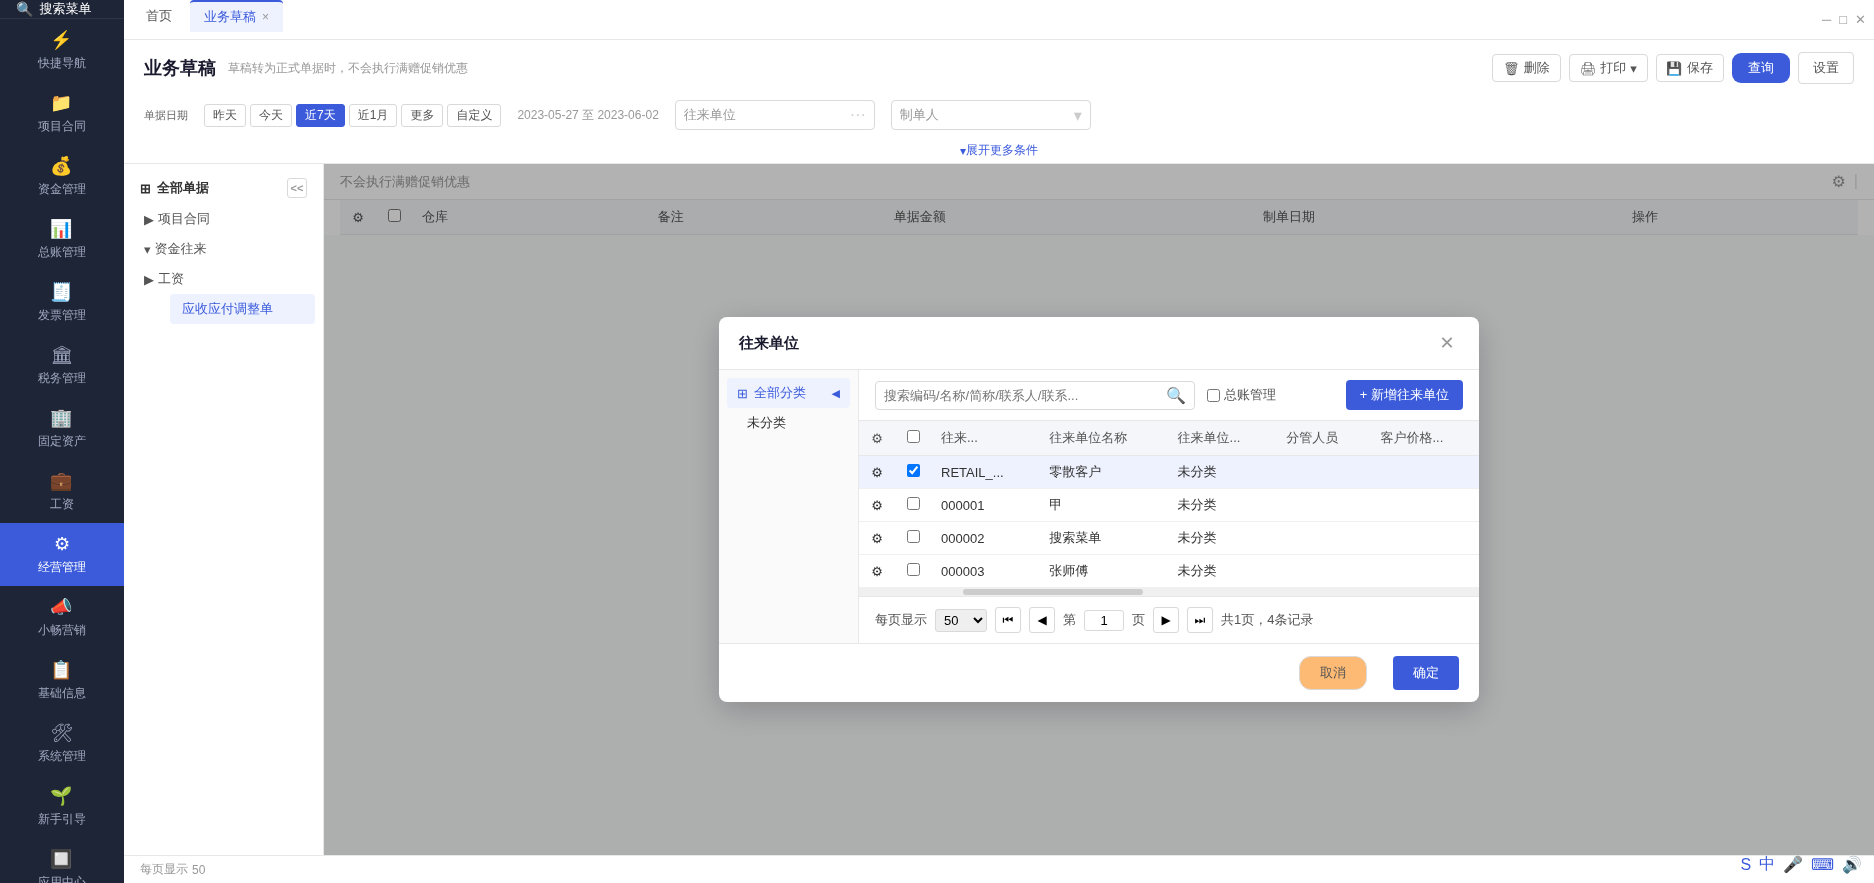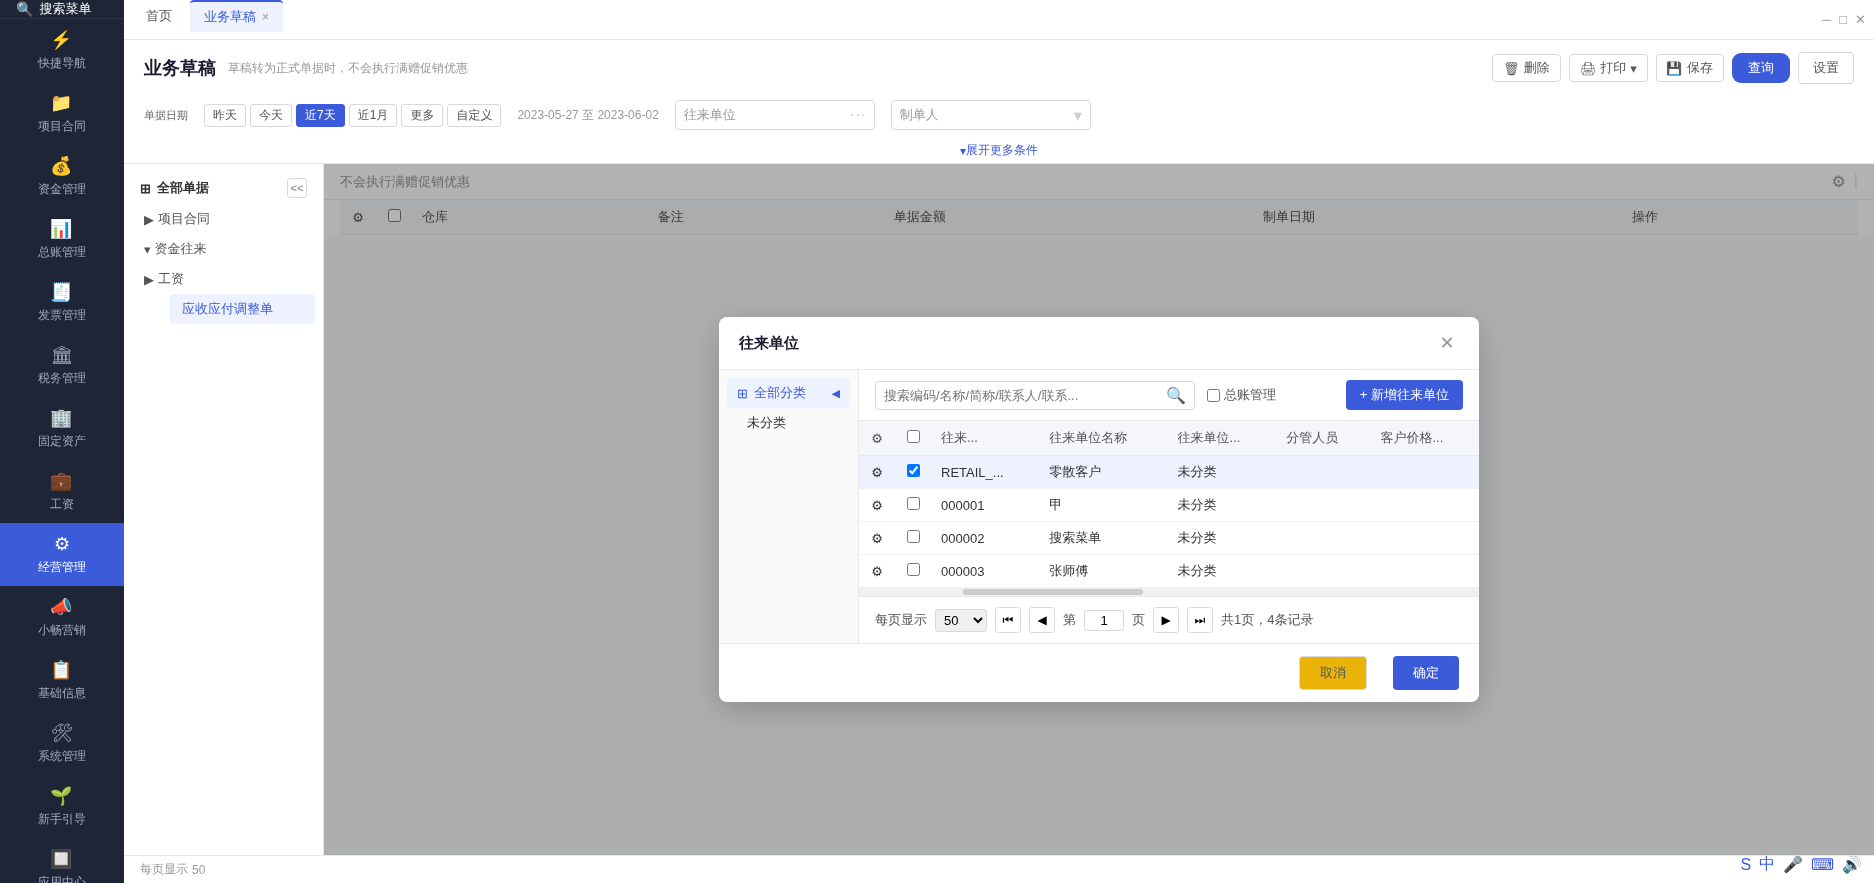--- a/index.html
+++ b/index.html
@@ -395,24 +395,24 @@
 
     
     .dialog-footer {
       padding: 12px 20px;
       display: flex;
       justify-content: flex-end;
       gap: 10px;
       border-top: 1px solid #e8e8e8;
     }
     .btn-cancel {
-      background: #eab308;
+      background: #fdba74;
       color: #555;
       border: 1px solid #d9d9d9;
-      border-radius: 4px;
+      border-radius: 12px;
       padding: 7px 20px;
       font-size: 13px;
       cursor: pointer;
     }
     .btn-confirm {
       background: #3b5bdb;
       color: #fff;
       border: none;
       border-radius: 4px;
       padding: 7px 20px;

